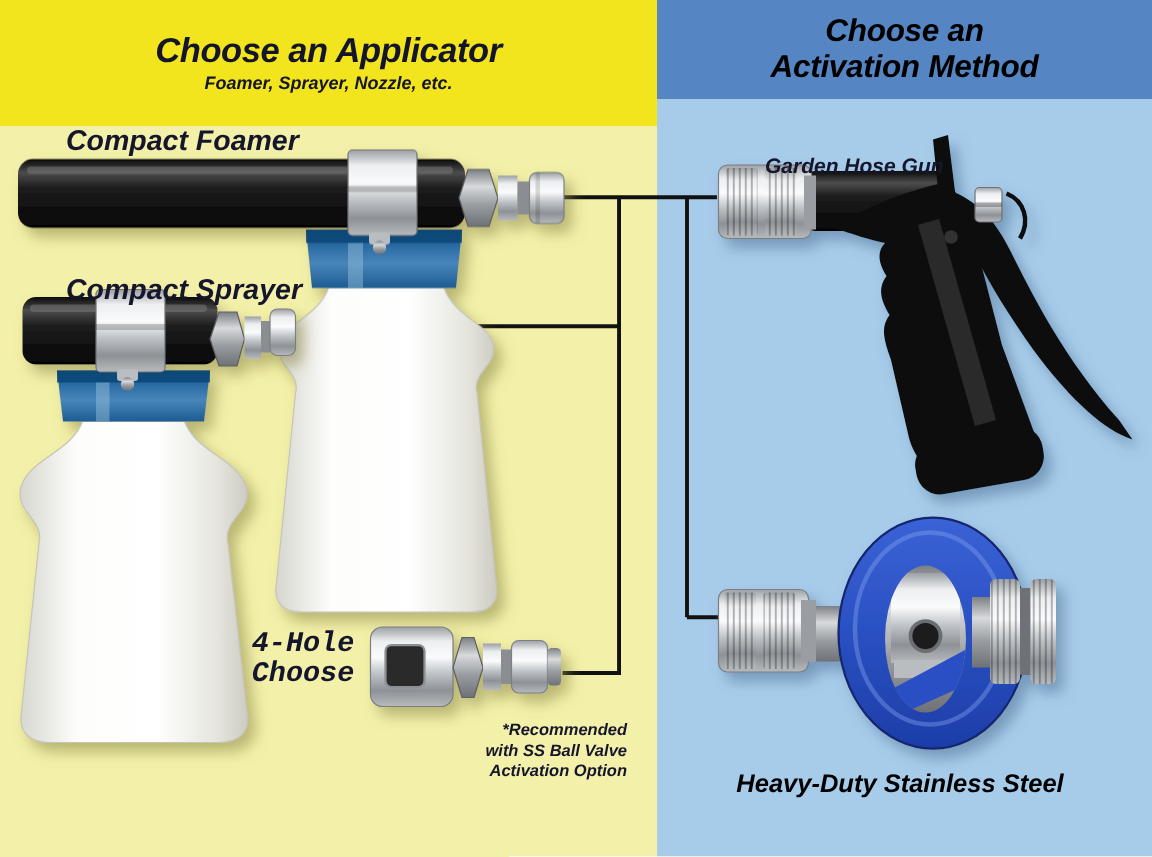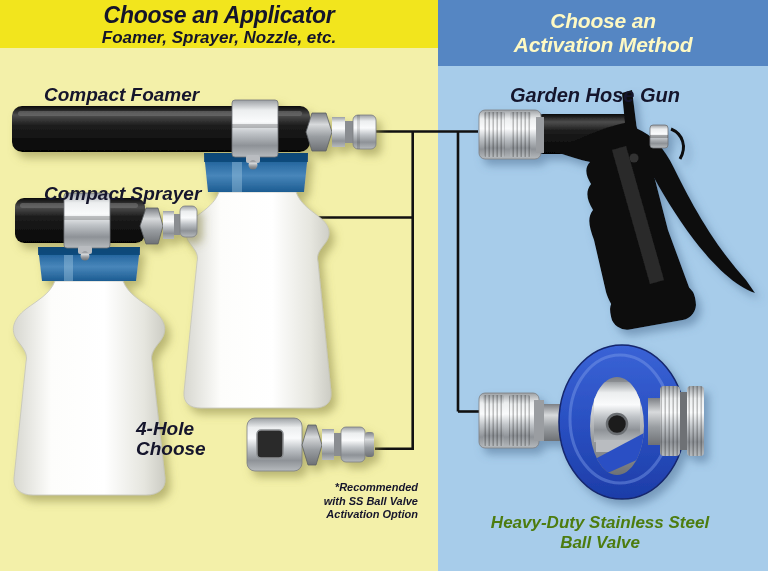--- a/index.html
+++ b/index.html
@@ -5,47 +5,47 @@
   html,body{margin:0;padding:0;background:#ffffff;}
   .stage{
     position:relative;width:768px;height:571px;overflow:hidden;
     font-family:"Liberation Sans", sans-serif;
     -webkit-font-smoothing:antialiased;
   }
   
   .panel-left{position:absolute;left:0;top:0;width:438px;height:571px;background:#F3F0A9;}
   .panel-right{position:absolute;left:438px;top:0;width:330px;height:571px;background:#A7CCEA;}
   .header-left{
-    position:absolute;left:0;top:0;width:438px;height:48px;background:#F2E51D;
+    position:absolute;left:0;top:0;width:438px;height:84px;background:#F2E51D;
     display:flex;flex-direction:column;align-items:center;justify-content:center;
     color:#14142B;
   }
   .header-right{
     position:absolute;left:438px;top:0;width:330px;height:66px;background:#5586C3;
     display:flex;flex-direction:column;align-items:center;justify-content:center;
-    color:#fef9c3;
+    color:#000000;
   }
   .h-title{font-size:23px;font-weight:bold;font-style:italic;line-height:26px;letter-spacing:-0.3px;}
-  .h-sub{font-size:17px;font-weight:bold;font-style:italic;line-height:19px;}
+  .h-sub{font-size:12px;font-weight:bold;font-style:italic;line-height:19px;}
   .h-title-r{font-size:21px;font-weight:bold;font-style:italic;line-height:24px;letter-spacing:-0.2px;}
   .lbl{
     position:absolute;color:#15152C;font-weight:bold;font-style:italic;
     font-size:19px;line-height:21px;white-space:nowrap;margin-left:26px;
   }
   .lbl-foamer{left:18px;top:84px;}
   .lbl-sprayer{left:18px;top:183px;}
-  .lbl-gun{left:484px;top:85px;font-size:20px;}
-  .lbl-nozzle{left:110px;top:419px;width:132px;text-align:left;white-space:normal;line-height:20px;}
+  .lbl-gun{left:484px;top:100px;font-size:14px;}
+  .lbl-nozzle{left:110px;top:419px;width:132px;text-align:center;white-space:normal;line-height:20px;font-family:Liberation Mono, monospace;}
   .footnote{
     position:absolute;left:294px;top:481px;width:124px;text-align:right;
     color:#15152C;font-weight:bold;font-style:italic;font-size:11px;line-height:13.5px;
   }
   .valve-caption{
     position:absolute;left:467px;top:513px;width:266px;text-align:center;
-    color:#4d7c0f;font-weight:bold;font-style:italic;font-size:17px;line-height:20px;
+    color:#000000;font-weight:bold;font-style:italic;font-size:17px;line-height:20px;
   }
   svg.artwork{position:absolute;left:0;top:0;}
 </style>
 </head>
 <body>
 
 <div class="stage">
 
   <div class="panel-left"></div>
   <div class="panel-right"></div>
@@ -272,16 +272,15 @@
   </div>
 
   <div class="footnote">
     <div>*Recommended</div>
     <div>with SS Ball Valve</div>
     <div>Activation Option</div>
   </div>
 
   <div class="valve-caption">
     <div>Heavy-Duty Stainless Steel</div>
-    <div>Ball Valve</div>
   </div>
 
 </div>
 
 </body></html>

